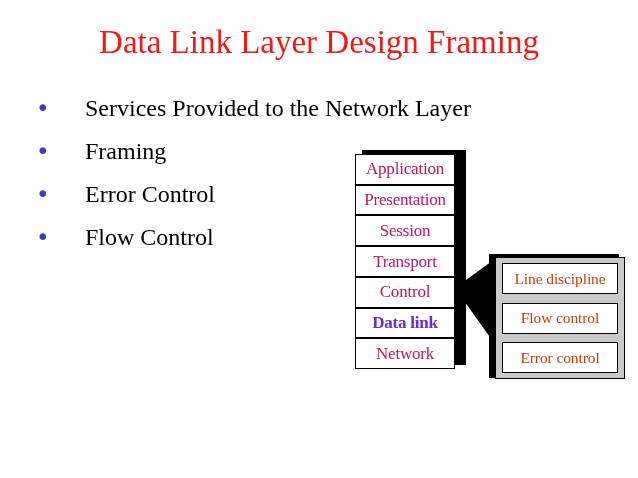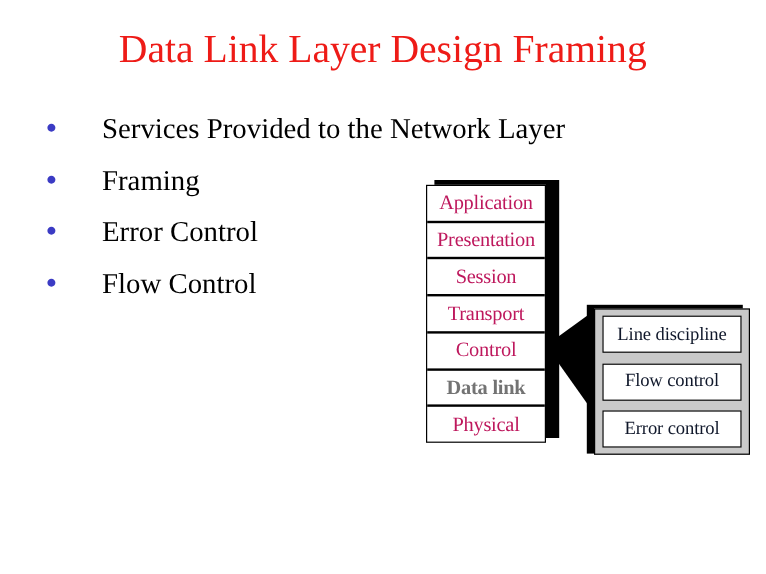--- a/index.html
+++ b/index.html
@@ -94,21 +94,21 @@
     color: #be185d;
     border-bottom: 2.5px solid #000000;
     box-sizing: border-box;
     white-space: nowrap;
     letter-spacing: -0.2px;
   }
   .stack-row:last-child {
     border-bottom: none;
   }
   .stack-row.highlight {
-    color: #737373;
+    color: #6d28d9;
     font-weight: bold;
   }
 
   
   .arrow-wedge {
     position: absolute;
     left: 455px;
     top: 256px;
     width: 0;
     height: 0;
@@ -149,21 +149,21 @@
   }
   .detail-item {
     background: #ffffff;
     border: 1.5px solid #000000;
     box-sizing: border-box;
     height: 31px;
     display: flex;
     align-items: center;
     justify-content: center;
     font-size: 15.5px;
-    color: #0f172a;
+    color: #c2410c;
     white-space: nowrap;
     letter-spacing: -0.1px;
   }
 </style>
 </head>
 <body>
 
 <div class="slide-title">Data Link Layer Design Framing</div>
 
 <div class="bullet-list">
@@ -192,21 +192,21 @@
 
 <div class="stack-wrap">
   <div class="stack-shadow"></div>
   <div class="stack-box">
     <div class="stack-row">Application</div>
     <div class="stack-row">Presentation</div>
     <div class="stack-row">Session</div>
     <div class="stack-row">Transport</div>
     <div class="stack-row">Control</div>
     <div class="stack-row highlight">Data link</div>
-    <div class="stack-row">Physical</div>
+    <div class="stack-row">Network</div>
   </div>
 </div>
 
 <div class="arrow-wedge"></div>
 
 <div class="detail-wrap">
   <div class="detail-shadow"></div>
   <div class="detail-panel">
     <div class="detail-item">Line discipline</div>
     <div class="detail-item">Flow control</div>

